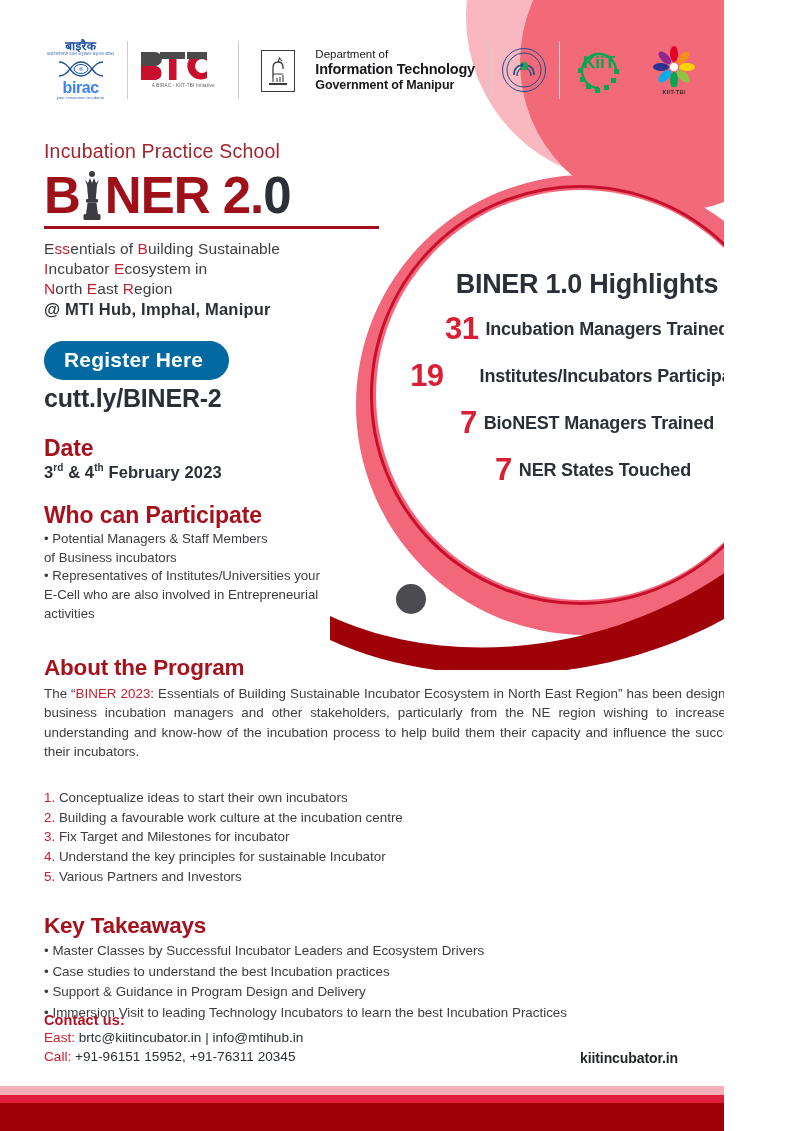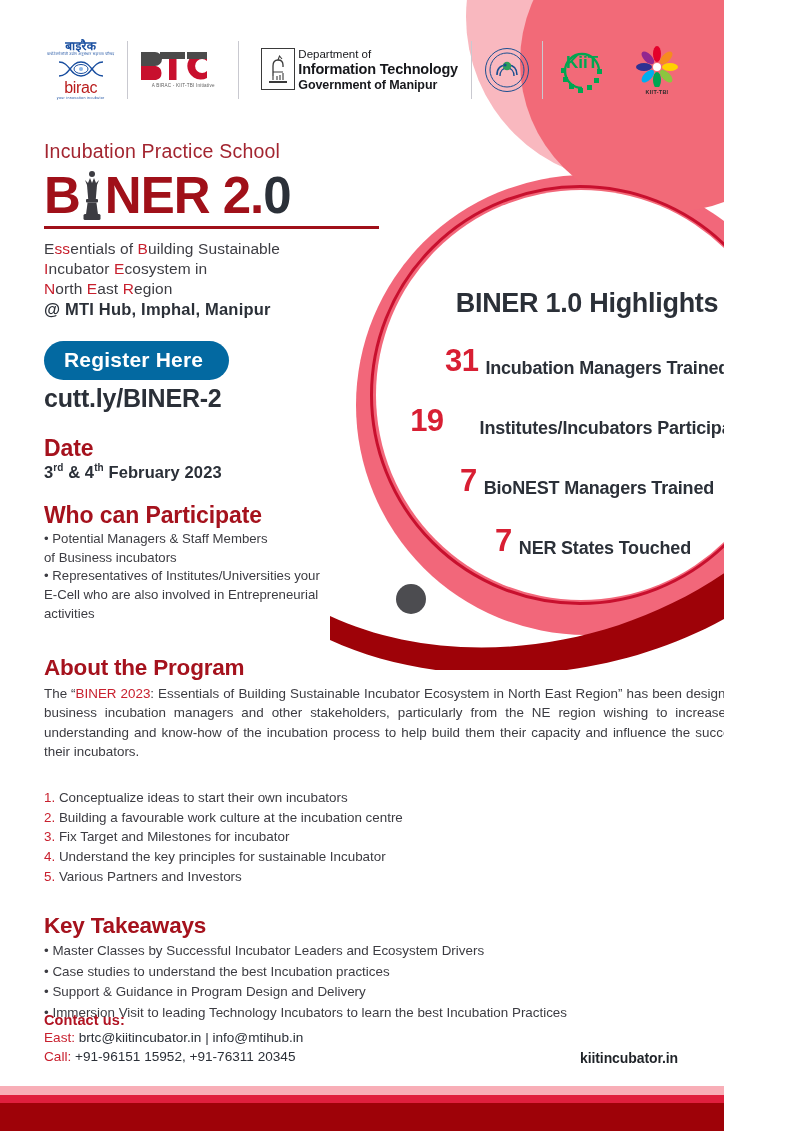--- a/index.html
+++ b/index.html
@@ -101,30 +101,30 @@
     display: flex; flex-direction: column; align-items: center;
     line-height: 1;
   }
   .birac .hindi {
     font-size: 12px; font-weight: bold; color: #1a4fa0;
     letter-spacing: .2px;
   }
   .birac .hindi-sub { font-size: 3.6px; color: #1a4fa0; margin-top: 1px; letter-spacing:.2px;}
   .birac .helix { margin: 2px 0 1px; }
   .birac .name {
-    font-size: 16px; font-weight: normal; color: #b91c1c;
+    font-size: 16px; font-weight: bold; color: #3b82f6;
     letter-spacing: -.4px; line-height: 1;
   }
   .birac .tag { font-size: 3.6px; color: #1a4fa0; margin-top:1px; letter-spacing:.3px;}
 
   .brtc { display:flex; flex-direction:column; align-items:flex-start; line-height:1;}
   .brtc .word { display:flex; align-items:center; height:30px; }
   .brtc .tag { font-size:4.6px; color:#5e5e5e; margin-top:3px; letter-spacing:.2px; align-self:center;}
 
-  .doit { display:flex; align-items:flex-start; gap:3px;padding-left:9px; }
+  .doit { display:flex; align-items:flex-end; gap:20px;padding-left:9px; }
   .doit .emblem {
     width: 34px; height: 42px;
     border: 1.2px solid #3a3a3a;
     display:flex; align-items:center; justify-content:center;
     color:#3a3a3a;
   }
   .doit .lines { line-height: 1.12; color:#17181c; }
   .doit .l1 { font-size: 11.5px; font-weight: normal; }
   .doit .l2 { font-size: 14.5px; font-weight: bold; letter-spacing:-.2px;}
   .doit .l3 { font-size: 12.5px; font-weight: bold; letter-spacing:-.1px;}
@@ -193,29 +193,29 @@
   .date-block { margin-top: 22px; }
   .date-val { font-size: 16.5px; font-weight: bold; color:#2b3038; letter-spacing:.1px;}
   .date-val sup { font-size: 10px; }
 
   .who-block { margin-top: 20px; width: 345px; }
   .who-list { font-size: 13.2px; line-height: 1.42; color:#3c3c42; margin-top:1px; }
 
   
   .highlights {
     position:absolute; z-index: 9;
-    left: 382px; top: 288px; width: 410px;
+    left: 382px; top: 269px; width: 410px;
   }
   .hl-title {
     font-size: 27px; font-weight: bold; color:#2b3038;
     text-align:center; letter-spacing:-.3px;
   }
   .hl-row {
-    display:flex; align-items:flex-end; justify-content:center;
-    margin-top: 24px; gap: 7px;
+    display:flex; align-items:center; justify-content:center;
+    margin-top: 11px; gap: 7px;
   }
   .hl-row .num {
     font-size: 31px; font-weight:bold; color:#d81f33; letter-spacing:-.5px;
   }
   .hl-row .lbl {
     font-size: 18px; font-weight:bold; color:#2b3038; letter-spacing:-.2px;
   }
   .hl-row.r2 { padding-right: 6px; gap: 36px; }
   .hl-row.r4 { padding-left: 12px; }
 

